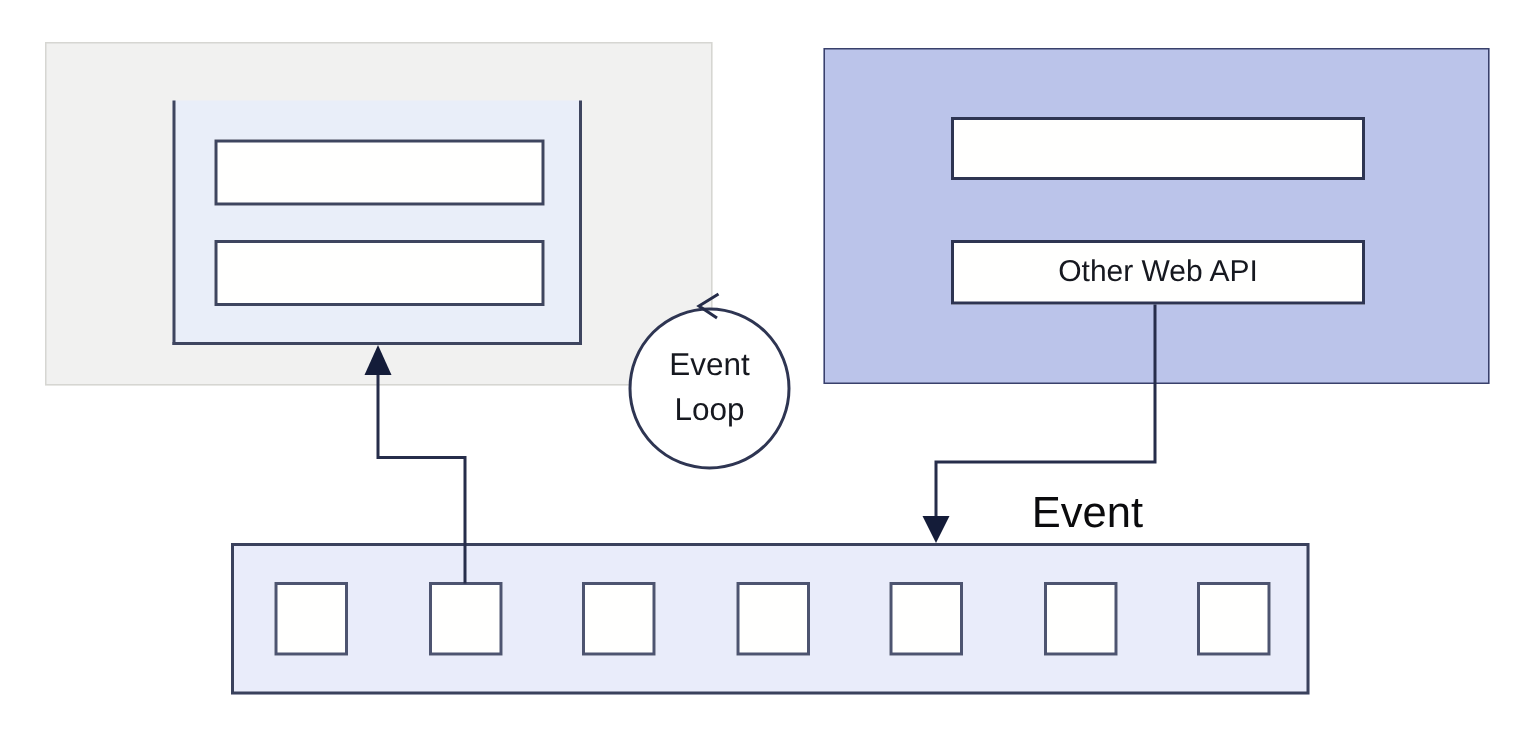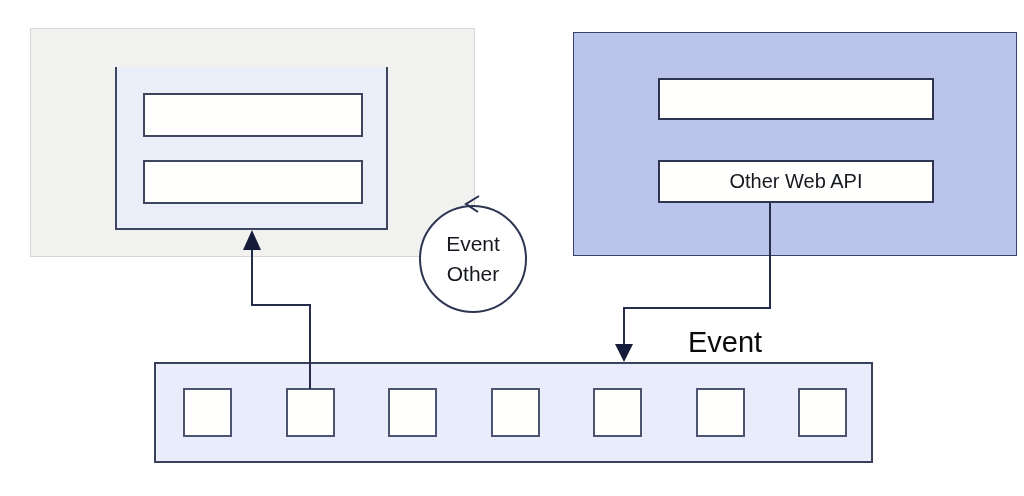--- a/index.html
+++ b/index.html
@@ -49,21 +49,20 @@
     background:var(--slot-bg);
     border:2px solid var(--stack-border);
   }
 
   
   .web-api-panel{
     position:absolute;left:549px;top:32px;width:444px;height:224px;
     background:var(--web-api-bg);
     border:1px solid var(--web-api-border);
     padding:45px 82px 0 84px;
-    margin-left:24px;
   }
   .api-row{
     width:276px;height:42px;
     background:var(--slot-bg);
     border:2px solid var(--circle-border);
     display:flex;align-items:center;justify-content:center;
     font-size:20px;font-weight:500;color:var(--text);
   }
   .api-row + .api-row{margin-top:40px;height:43px;}
 
@@ -117,21 +116,21 @@
     <div class="stack-frame"></div></div>
   </div>
 
   <div class="web-api-panel">
     <div class="api-row"></div>
     <div class="api-row">Other Web API</div>
   </div>
 
   <div class="event-loop">
     <span>Event</span>
-    <span>Other</span>
+    <span>Loop</span>
   </div>
 
   <div class="queue-label">Event</div>
   <div class="queue-box">
     <div class="queue-slots">
       <div class="queue-slot"></div>
     <div class="queue-slot"></div>
         <div class="queue-slot"></div>
         <div class="queue-slot"></div>
         <div class="queue-slot"></div>

